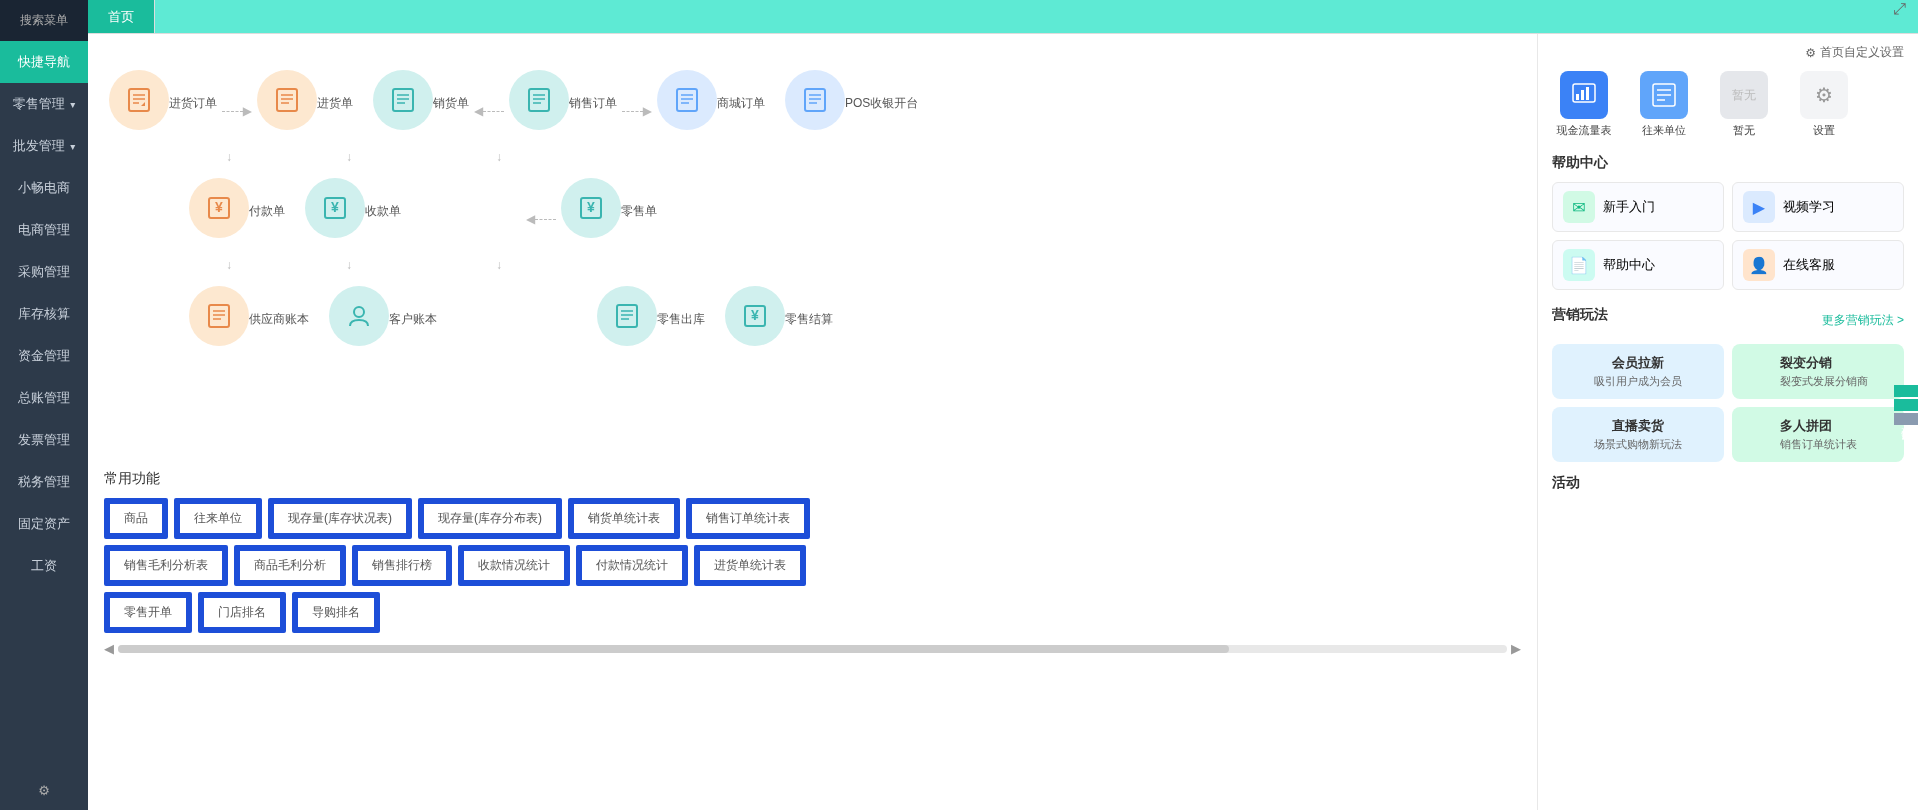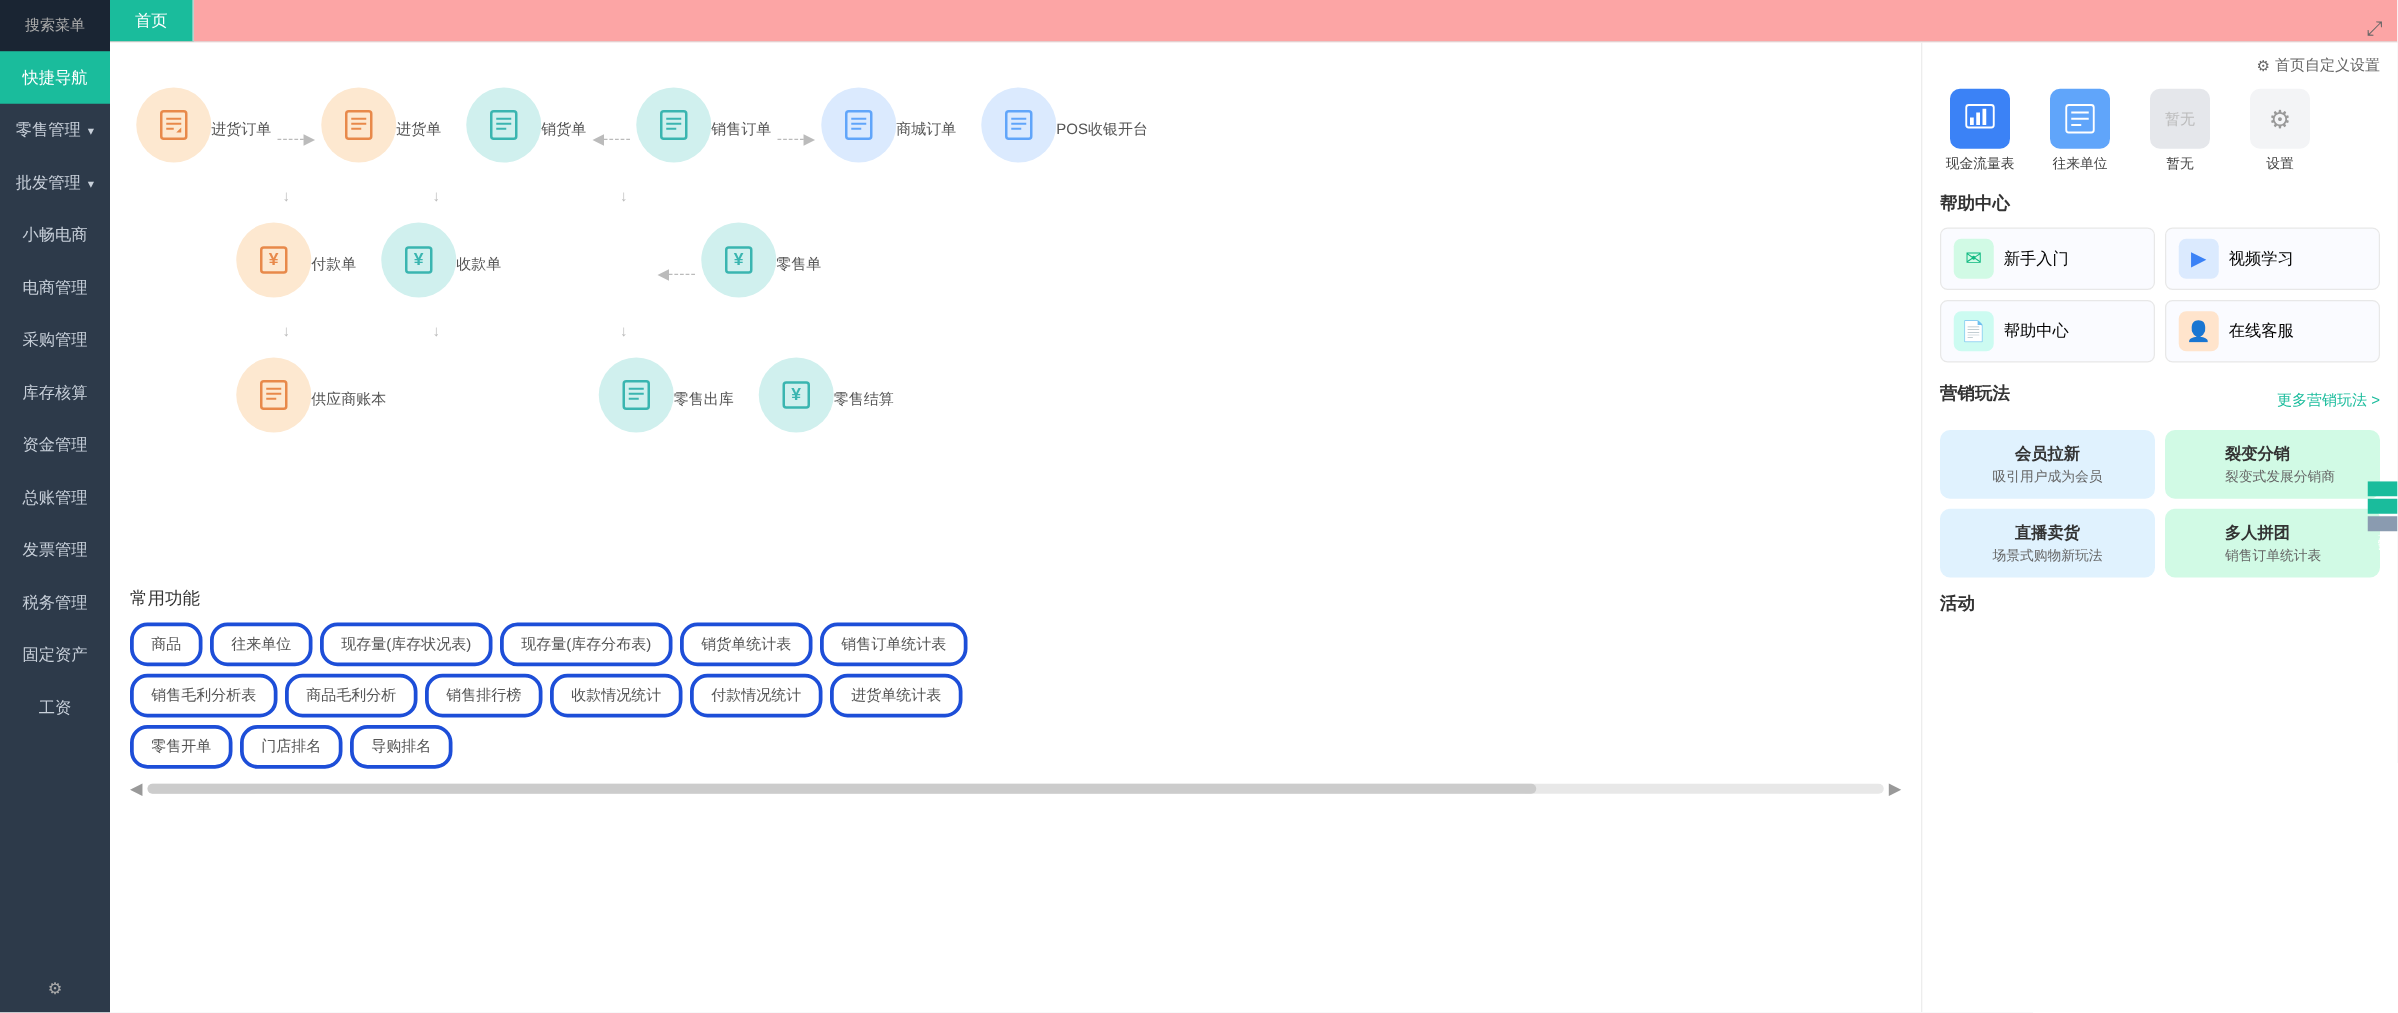--- a/index.html
+++ b/index.html
@@ -47,24 +47,24 @@
     
     .main-area {
       flex: 1;
       display: flex;
       flex-direction: column;
       overflow: hidden;
     }
 
     
     .tab-bar {
-      background: #fca5a5;
+      background: #5eead4;
       border-bottom: 1px solid #ddd;
       display: flex;
-      align-items: flex-end;
+      align-items: flex-start;
       height: 34px;
       flex-shrink: 0;
     }
     .tab-item {
       padding: 0 20px;
       height: 100%;
       display: flex;
       align-items: center;
       cursor: pointer;
       font-size: 13px;
@@ -245,22 +245,22 @@
       margin-bottom: 10px;
     }
     .func-grid {
       display: flex;
       flex-wrap: wrap;
       gap: 6px;
       margin-bottom: 6px;
     }
     .func-btn {
       padding: 6px 14px;
-      border: 3px solid #1d4ed8;
-      border-radius: 14px;
+      border: 6px solid #1d4ed8;
+      border-radius: 2px;
       font-size: 12px;
       color: #555;
       cursor: pointer;
       background: #fff;
       white-space: nowrap;
     }
 
     
     .float-buttons {
       position: fixed;
@@ -534,20 +534,29 @@
                   <line x1="8" y1="9" x2="20" y2="9" stroke="#e8894a" stroke-width="1.5"></line>
                   <line x1="8" y1="13" x2="20" y2="13" stroke="#e8894a" stroke-width="1.5"></line>
                   <line x1="8" y1="17" x2="16" y2="17" stroke="#e8894a" stroke-width="1.5"></line>
                 </svg>
               </div>
               <div class="flow-label">供应商账本</div>
             </div>
 
             <div style="flex:0 0 10px; margin-bottom:28px;"></div>
 
+            <div class="node-wrapper">
+              <div class="flow-circle teal">
+                <svg width="28" height="28" viewBox="0 0 28 28" fill="none">
+                  <circle cx="14" cy="10" r="5" stroke="#3ab5b0" stroke-width="2" fill="none"></circle>
+                  <path d="M5 24 Q5 18 14 18 Q23 18 23 24" stroke="#3ab5b0" stroke-width="2" fill="none"></path>
+                </svg>
+              </div>
+              <div class="flow-label">客户账本</div>
+            </div>
 
             <div style="flex:0 0 150px; margin-bottom:28px;"></div>
 
             <div class="node-wrapper">
               <div class="flow-circle teal">
                 <svg width="28" height="28" viewBox="0 0 28 28" fill="none">
                   <rect x="4" y="3" width="20" height="22" rx="2" stroke="#3ab5b0" stroke-width="2" fill="none"></rect>
                   <line x1="8" y1="9" x2="20" y2="9" stroke="#3ab5b0" stroke-width="1.5"></line>
                   <line x1="8" y1="13" x2="20" y2="13" stroke="#3ab5b0" stroke-width="1.5"></line>
                   <line x1="8" y1="17" x2="16" y2="17" stroke="#3ab5b0" stroke-width="1.5"></line>

